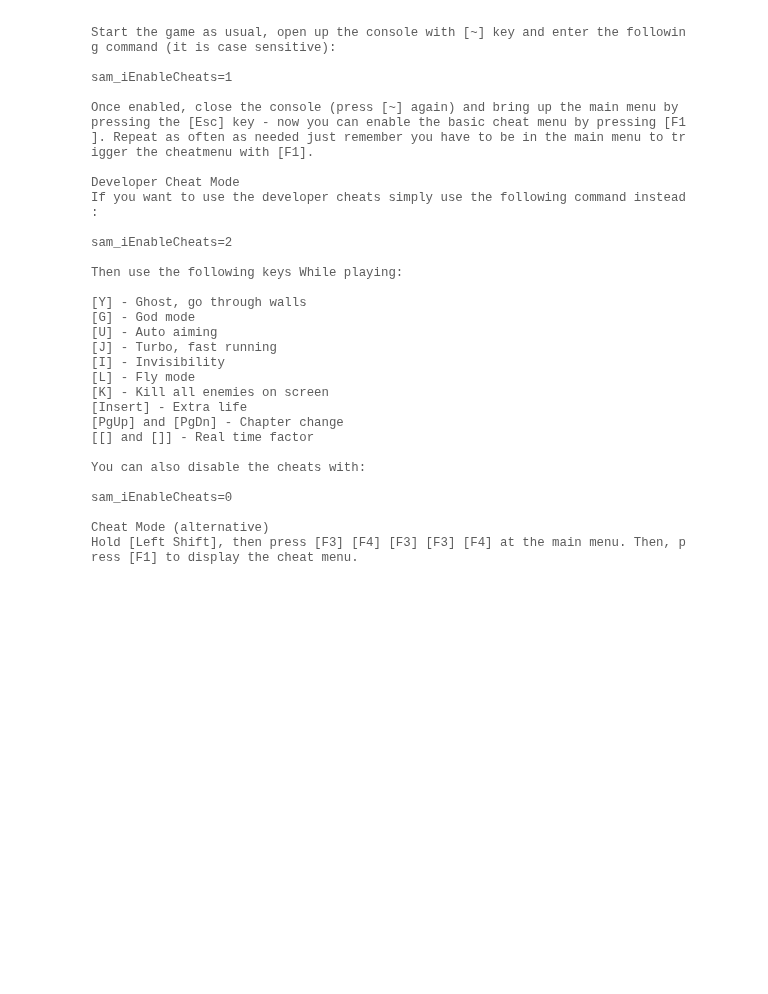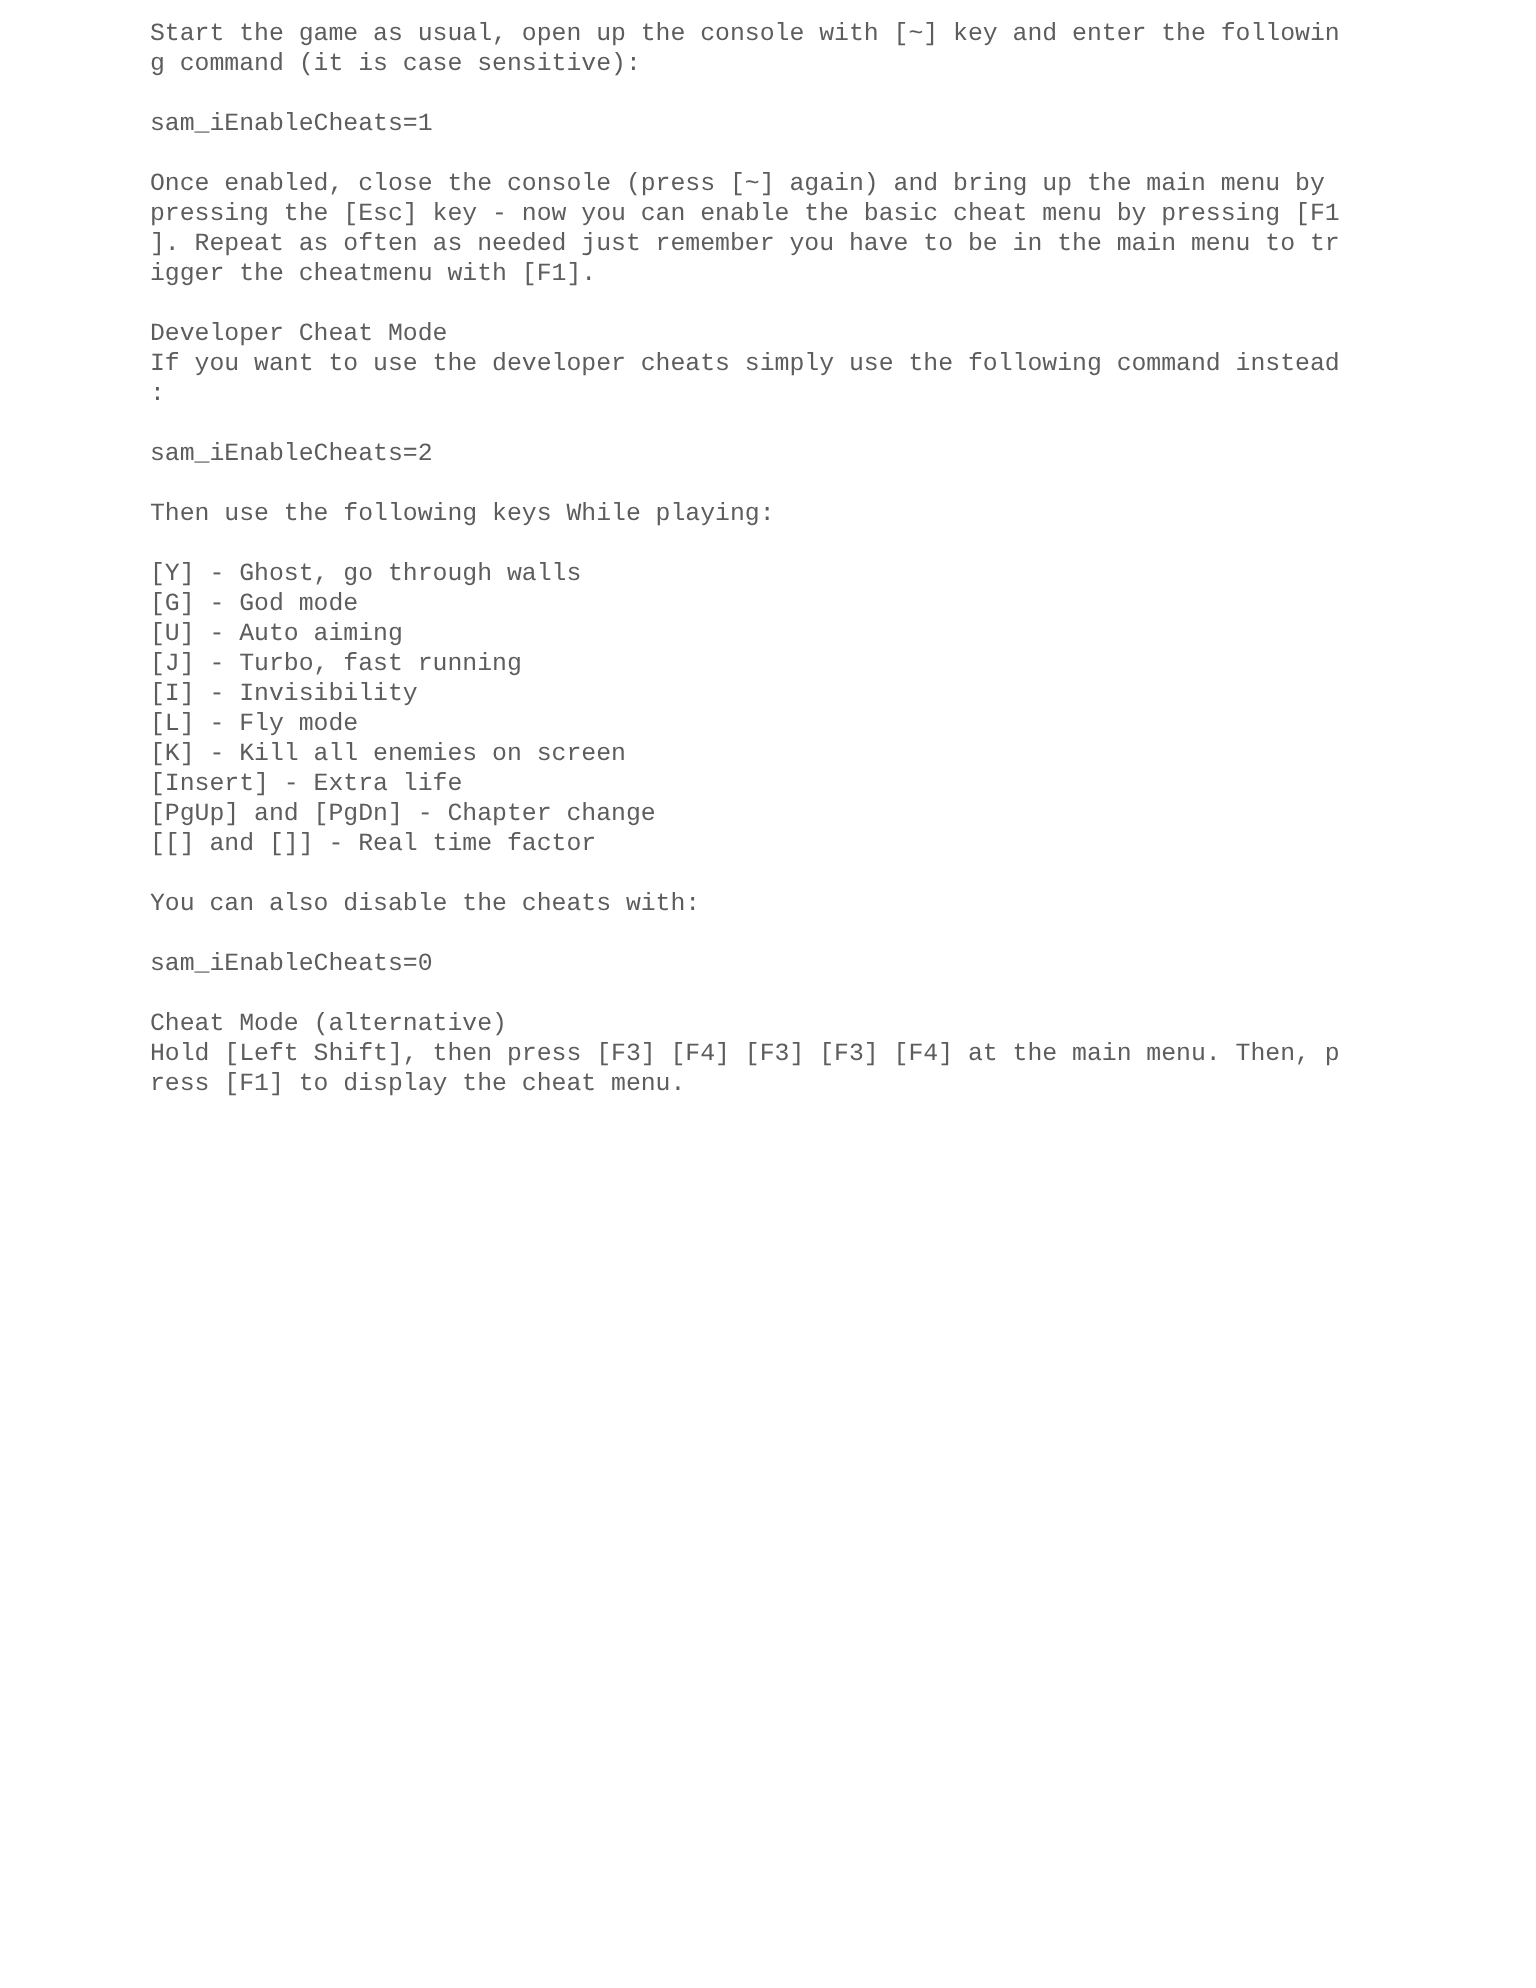--- a/index.html
+++ b/index.html
@@ -19,21 +19,21 @@
     left: 0;
     top: 0;
     width: 768px;
     height: 994px;
     background: #ffffff;
   }
   .doc-text {
     position: absolute;
     left: 75px;
     top: 10px;
-    margin: 0;
+    margin: 16px;
     font-family: "Liberation Mono", "DejaVu Sans Mono", monospace;
     font-size: 12.4px;
     line-height: 15px;
     color: #5d5d5d;
     white-space: pre;
     letter-spacing: 0;
   }
 </style>
 </head>
 <body>

